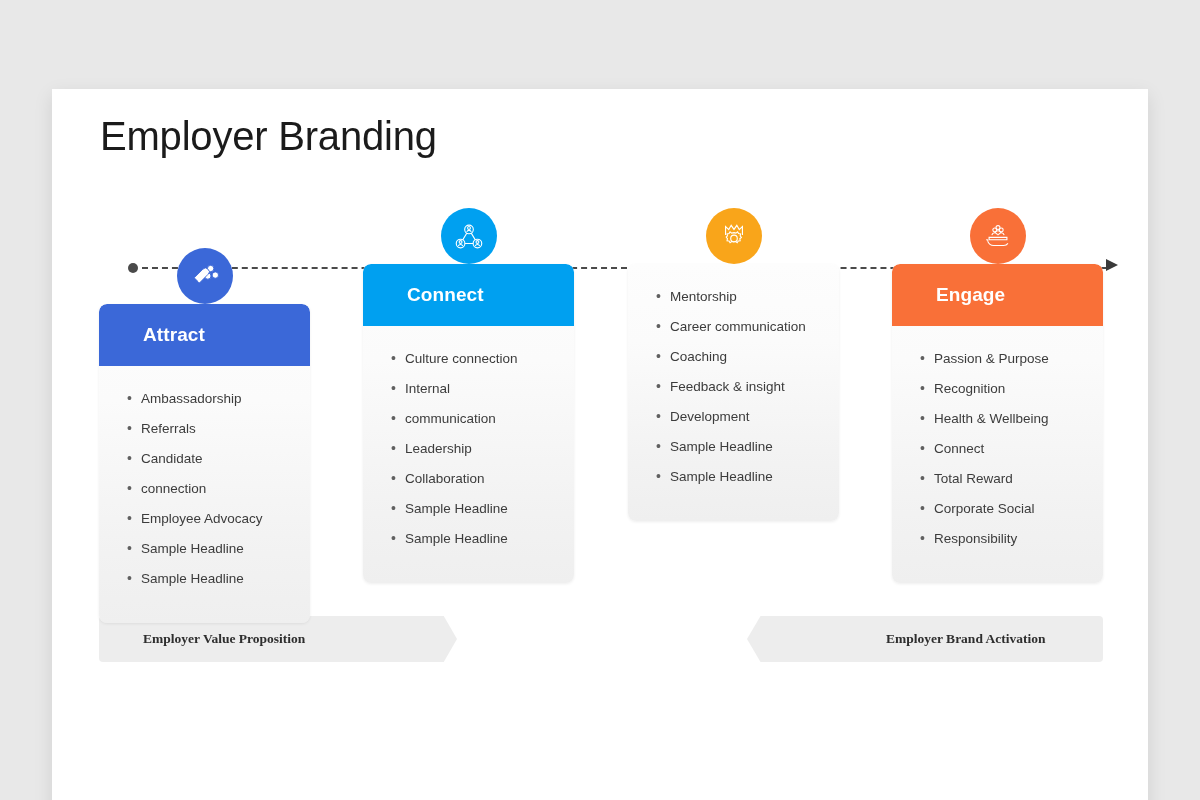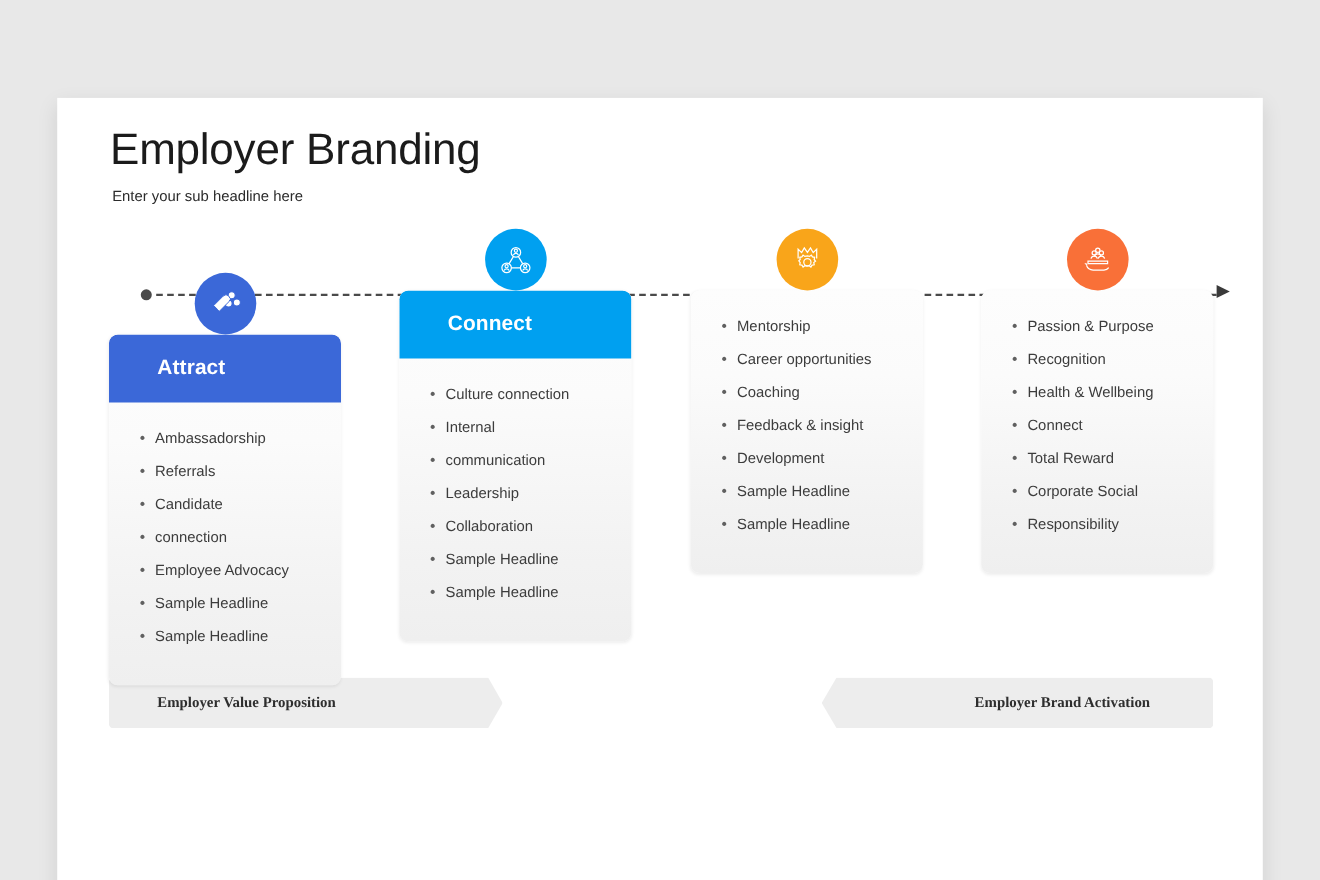--- a/index.html
+++ b/index.html
@@ -203,21 +203,20 @@
   .banner-left .banner-label { margin-left: 44px; }
   .banner-right .banner-label { margin-left: 123px; padding-left: 16px; }
 </style>
 </head>
 <body>
 
 <div class="slide">
 
   <div class="hdr">
     <h1 class="hdr-title">Employer Branding</h1>
-    <div class="hdr-sub">Enter your sub headline here</div>
   </div>
 
   <div class="timeline">
     <div class="tl-dot"></div>
     <div class="tl-line"></div>
     <div class="tl-arrow"></div>
   </div>
 
   <div class="cols">
 
@@ -335,21 +334,21 @@
         </span>
       </div>
       <div class="card">
         <div class="card-body">
           <div class="bullet-row">
               <span class="bullet-dot">•</span>
               <span class="bullet-text">Mentorship</span>
             </div>
           <div class="bullet-row">
               <span class="bullet-dot">•</span>
-              <span class="bullet-text">Career opportunities</span>
+              <span class="bullet-text">Career communication</span>
             </div>
           <div class="bullet-row">
               <span class="bullet-dot">•</span>
               <span class="bullet-text">Coaching</span>
             </div>
           <div class="bullet-row">
               <span class="bullet-dot">•</span>
               <span class="bullet-text">Feedback &amp; insight</span>
             </div>
           <div class="bullet-row">
@@ -378,20 +377,23 @@
               <path d="M16.4 15a3.2 3.2 0 0 1 6.2 0"></path>
             <circle cx="16" cy="7" r="2.1"></circle>
               <path d="M12.7 13a3.4 3.4 0 0 1 6.6 0"></path>
             <path d="M6.5 17.5 H25.5 V20 H6.5 Z"></path>
             <path d="M5 21.5 q1.6 4.6 6.4 4.6 H22 q3 0 4.6-2.3"></path>
             <path d="M3.4 20.2 q1.4-.6 2 .9"></path>
           </svg>
         </span>
       </div>
       <div class="card">
+        <div class="card-head" style="background:#f97038">
+          <span class="card-head-label">Engage</span>
+        </div>
         <div class="card-body">
           <div class="bullet-row">
               <span class="bullet-dot">•</span>
               <span class="bullet-text">Passion &amp; Purpose</span>
             </div>
           <div class="bullet-row">
               <span class="bullet-dot">•</span>
               <span class="bullet-text">Recognition</span>
             </div>
           <div class="bullet-row">

